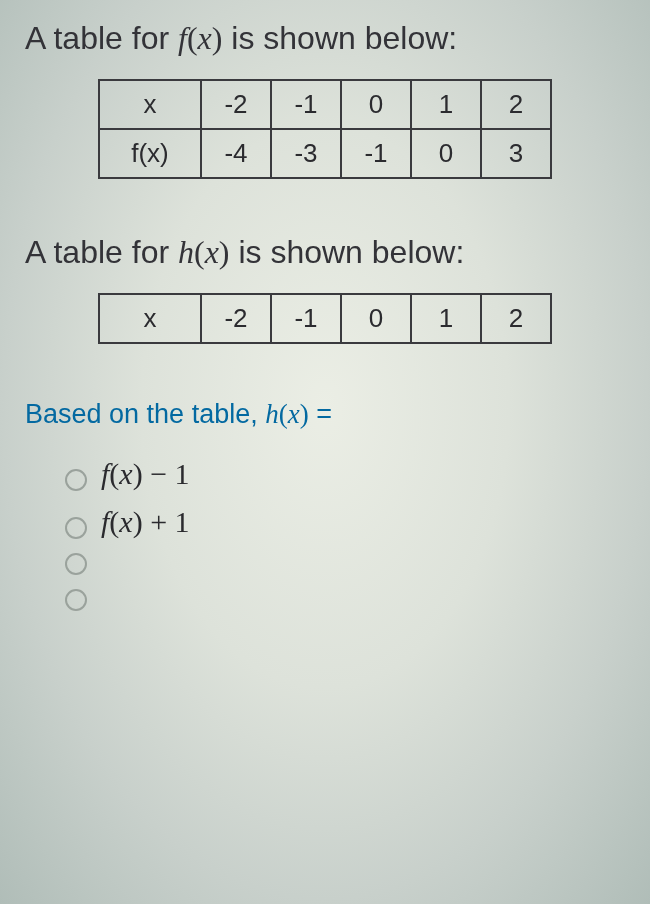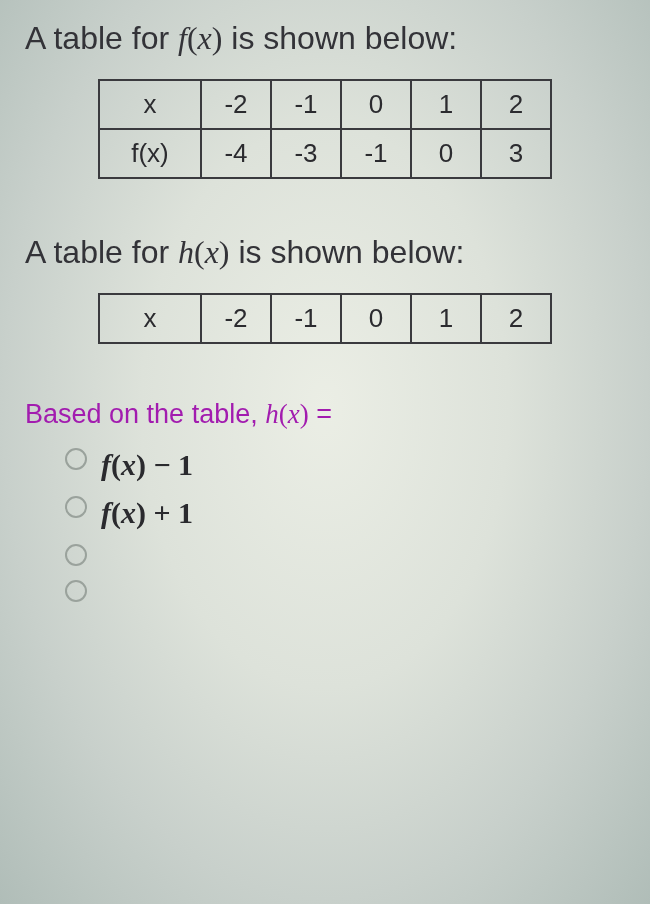--- a/index.html
+++ b/index.html
@@ -38,32 +38,31 @@
     min-width: 68px;
     color: #2b2b2f;
     font-family: Arial, Helvetica, sans-serif;
   }
   table.data td.hdr {
     min-width: 100px;
     font-weight: normal;
   }
   .question {
     font-size: 27px;
-    color: #a21caf;
+    color: #0369a1;
     margin-top: 10px;
-    margin-bottom: 18px;
+    margin-bottom: 27px;
   }
   .options {
     margin-left: 40px;
   }
   .option {
     display: flex;
-    align-items: flex-start;
+    align-items: flex-end;
     margin: 14px 0;
-    font-weight: bold;
   }
   .radio {
     width: 18px;
     height: 18px;
     border: 2px solid #9aa29c;
     border-radius: 50%;
     margin-right: 14px;
     flex-shrink: 0;
     background: transparent;
   }

